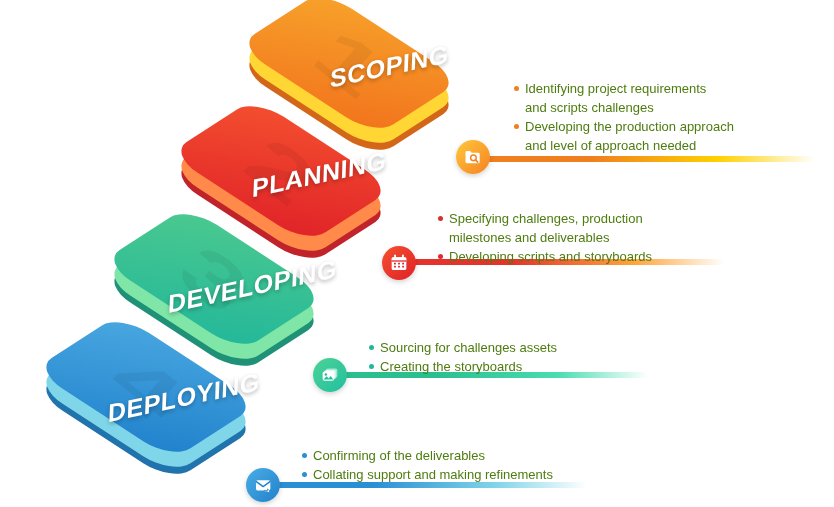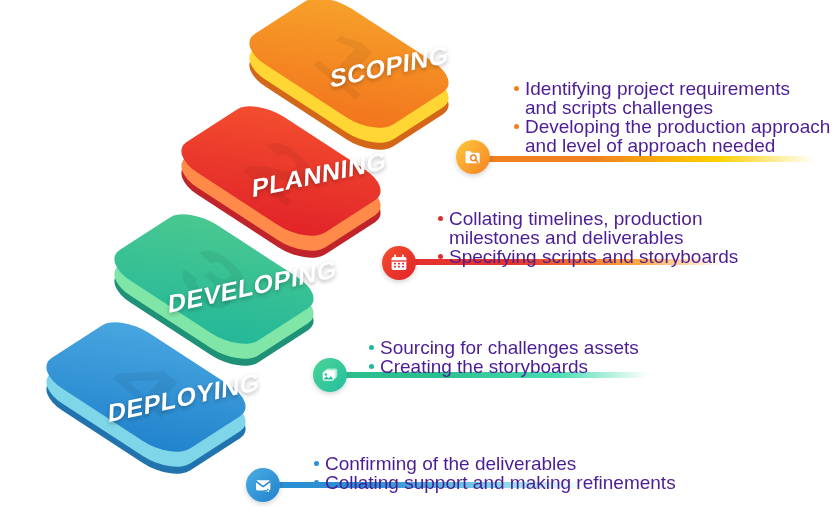--- a/index.html
+++ b/index.html
@@ -58,21 +58,21 @@
     position:absolute; width:34px; height:34px; border-radius:50%;
     display:flex; align-items:center; justify-content:center;
     box-shadow:0 2px 5px rgba(0,0,0,0.18);
     z-index:4;
   }
   .badge svg { display:block; }
 
   .bullets { position:absolute; }
   .bullet {
     position:relative; padding-left:13px;
-    font-size:19px; color:#4c1d95; line-height:19px; white-space:nowrap;
+    font-size:13px; color:#4d7c0f; line-height:19px; white-space:nowrap;
   }
   .bullet .dot {
     position:absolute; left:2px; top:7px;
     width:5px; height:5px; border-radius:50%;
   }
   .bullet .cont { display:block; }
 </style>
 </head>
 <body>
 
@@ -131,26 +131,26 @@
         <rect x="15.8" y="11.6" width="2.2" height="2.1" rx="0.4"></rect>
         <rect x="6" y="15.4" width="2.2" height="2.1" rx="0.4"></rect>
         <rect x="10.9" y="15.4" width="2.2" height="2.1" rx="0.4"></rect>
         <rect x="15.8" y="15.4" width="2.2" height="2.1" rx="0.4"></rect>
       </g>
     </svg>
     </div>
     <div class="bullets" style="left: 436px; top: 209px; z-index: 5;">
       <div class="bullet">
         <span class="dot" style="background:#d8302c"></span>
-        <span class="cont">Collating timelines, production</span>
+        <span class="cont">Specifying challenges, production</span>
         <span class="cont">milestones and deliverables</span>
       </div>
       <div class="bullet">
         <span class="dot" style="background:#d8302c"></span>
-        <span class="cont">Specifying scripts and storyboards</span>
+        <span class="cont">Developing scripts and storyboards</span>
       </div>
     </div>
     <div class="step" style="left: 133px; top: 198px; z-index: 12;">
     <div class="iso-wrap">
       <div class="iso-side" style="background:#1f9177; top:22px;"></div>
       <div class="iso-edge" style="background:#7fe6a8; top:15px;"></div>
       <div class="iso-top" style="background:linear-gradient(135deg, #4cc98f 0%, #22b79a 100%);">
         <div class="iso-num">3</div>
       </div>
     </div>
@@ -187,21 +187,21 @@
     </div>
     <div class="iso-label" style="left: 108px; top: 383px; font-size: 25px; z-index: 14;">DEPLOYING</div>
     <div class="conn-line" style="left: 257px; top: 482px; width: 330px; background: linear-gradient(90deg, rgb(43, 143, 212) 0%, rgb(43, 143, 212) 35%, rgb(127, 212, 232) 72%, rgba(255, 255, 255, 0) 100%); z-index: 3;"></div>
     <div class="badge" style="left: 246px; top: 468px; background: linear-gradient(135deg, rgb(74, 174, 228) 0%, rgb(33, 129, 204) 100%);">
       <svg width="21" height="21" viewBox="0 0 24 24">
     <rect x="3.4" y="6" width="16.4" height="11.6" rx="1.8" fill="#ffffff"></rect>
     <path d="M3.4 7.4l8.2 5.8 8.2-5.8" fill="none" stroke="#2181cc" stroke-width="1.7" stroke-linejoin="round"></path>
     <path d="M12.8 17.6l3.8 0 0-1.6 3 2.4-3 2.4 0-1.6-3.8 0z" fill="#ffffff" stroke="#2181cc" stroke-width="0.9" stroke-linejoin="round"></path>
   </svg>
     </div>
-    <div class="bullets" style="left: 312px; top: 446px; z-index: 5; margin-top: 8px;">
+    <div class="bullets" style="left: 300px; top: 446px; z-index: 5;">
       <div class="bullet">
         <span class="dot" style="background:#2b8fd4"></span>
         <span class="cont">Confirming of the deliverables</span>
       </div>
       <div class="bullet">
         <span class="dot" style="background:#2b8fd4"></span>
         <span class="cont">Collating support and making refinements</span>
       </div>
     </div>
   </div>

